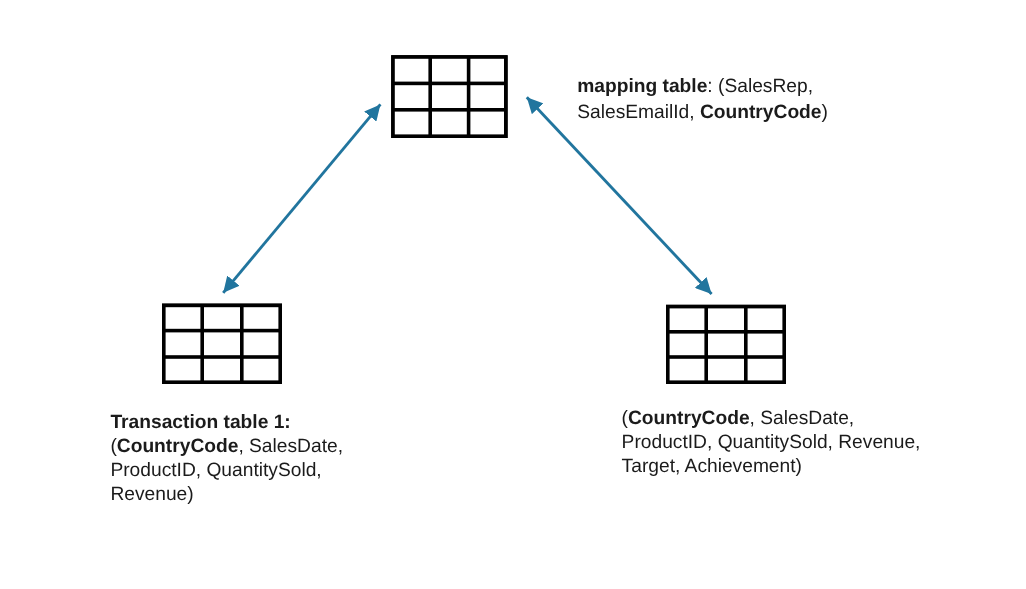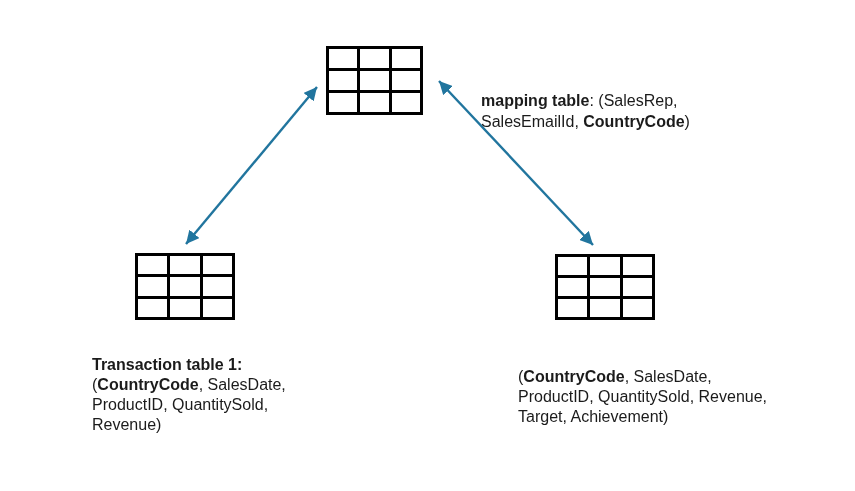--- a/index.html
+++ b/index.html
@@ -31,29 +31,28 @@
   }
   .table-icon i {
     background: #ffffff;
     display: block;
   }
   .label {
     position: absolute;
     color: #1b1b1b;
     font-size: 16px;
     line-height: 21px;
-    margin-top: 28px;
   }
   .label.tight { line-height: 20px; }
   .b { font-weight: bold; }
   .icon-mapping { left: 326px; top: 46px;  width: 97px;  height: 69px; }
   .icon-t1      { left: 135px; top: 253px; width: 100px; height: 67px; }
   .icon-t2      { left: 555px; top: 254px; width: 100px; height: 66px; }
   .label-mapping { left: 481px; top: 62px;  width: 248px; }
-  .label-t1      { left: 92px;  top: 327px; width: 228px; }
+  .label-t1      { left: 92px;  top: 343px; width: 228px; }
   .label-t2      { left: 518px; top: 339px; width: 258px; }
 </style>
 </head>
 <body>
 
 <div class="canvas">
 
   <svg class="arrows" viewBox="0 0 855 491" xmlns="http://www.w3.org/2000/svg">
     <defs>
       <marker id="ah" viewBox="0 0 10 10" refX="10" refY="5" markerWidth="5.5" markerHeight="5.5" orient="auto-start-reverse">

